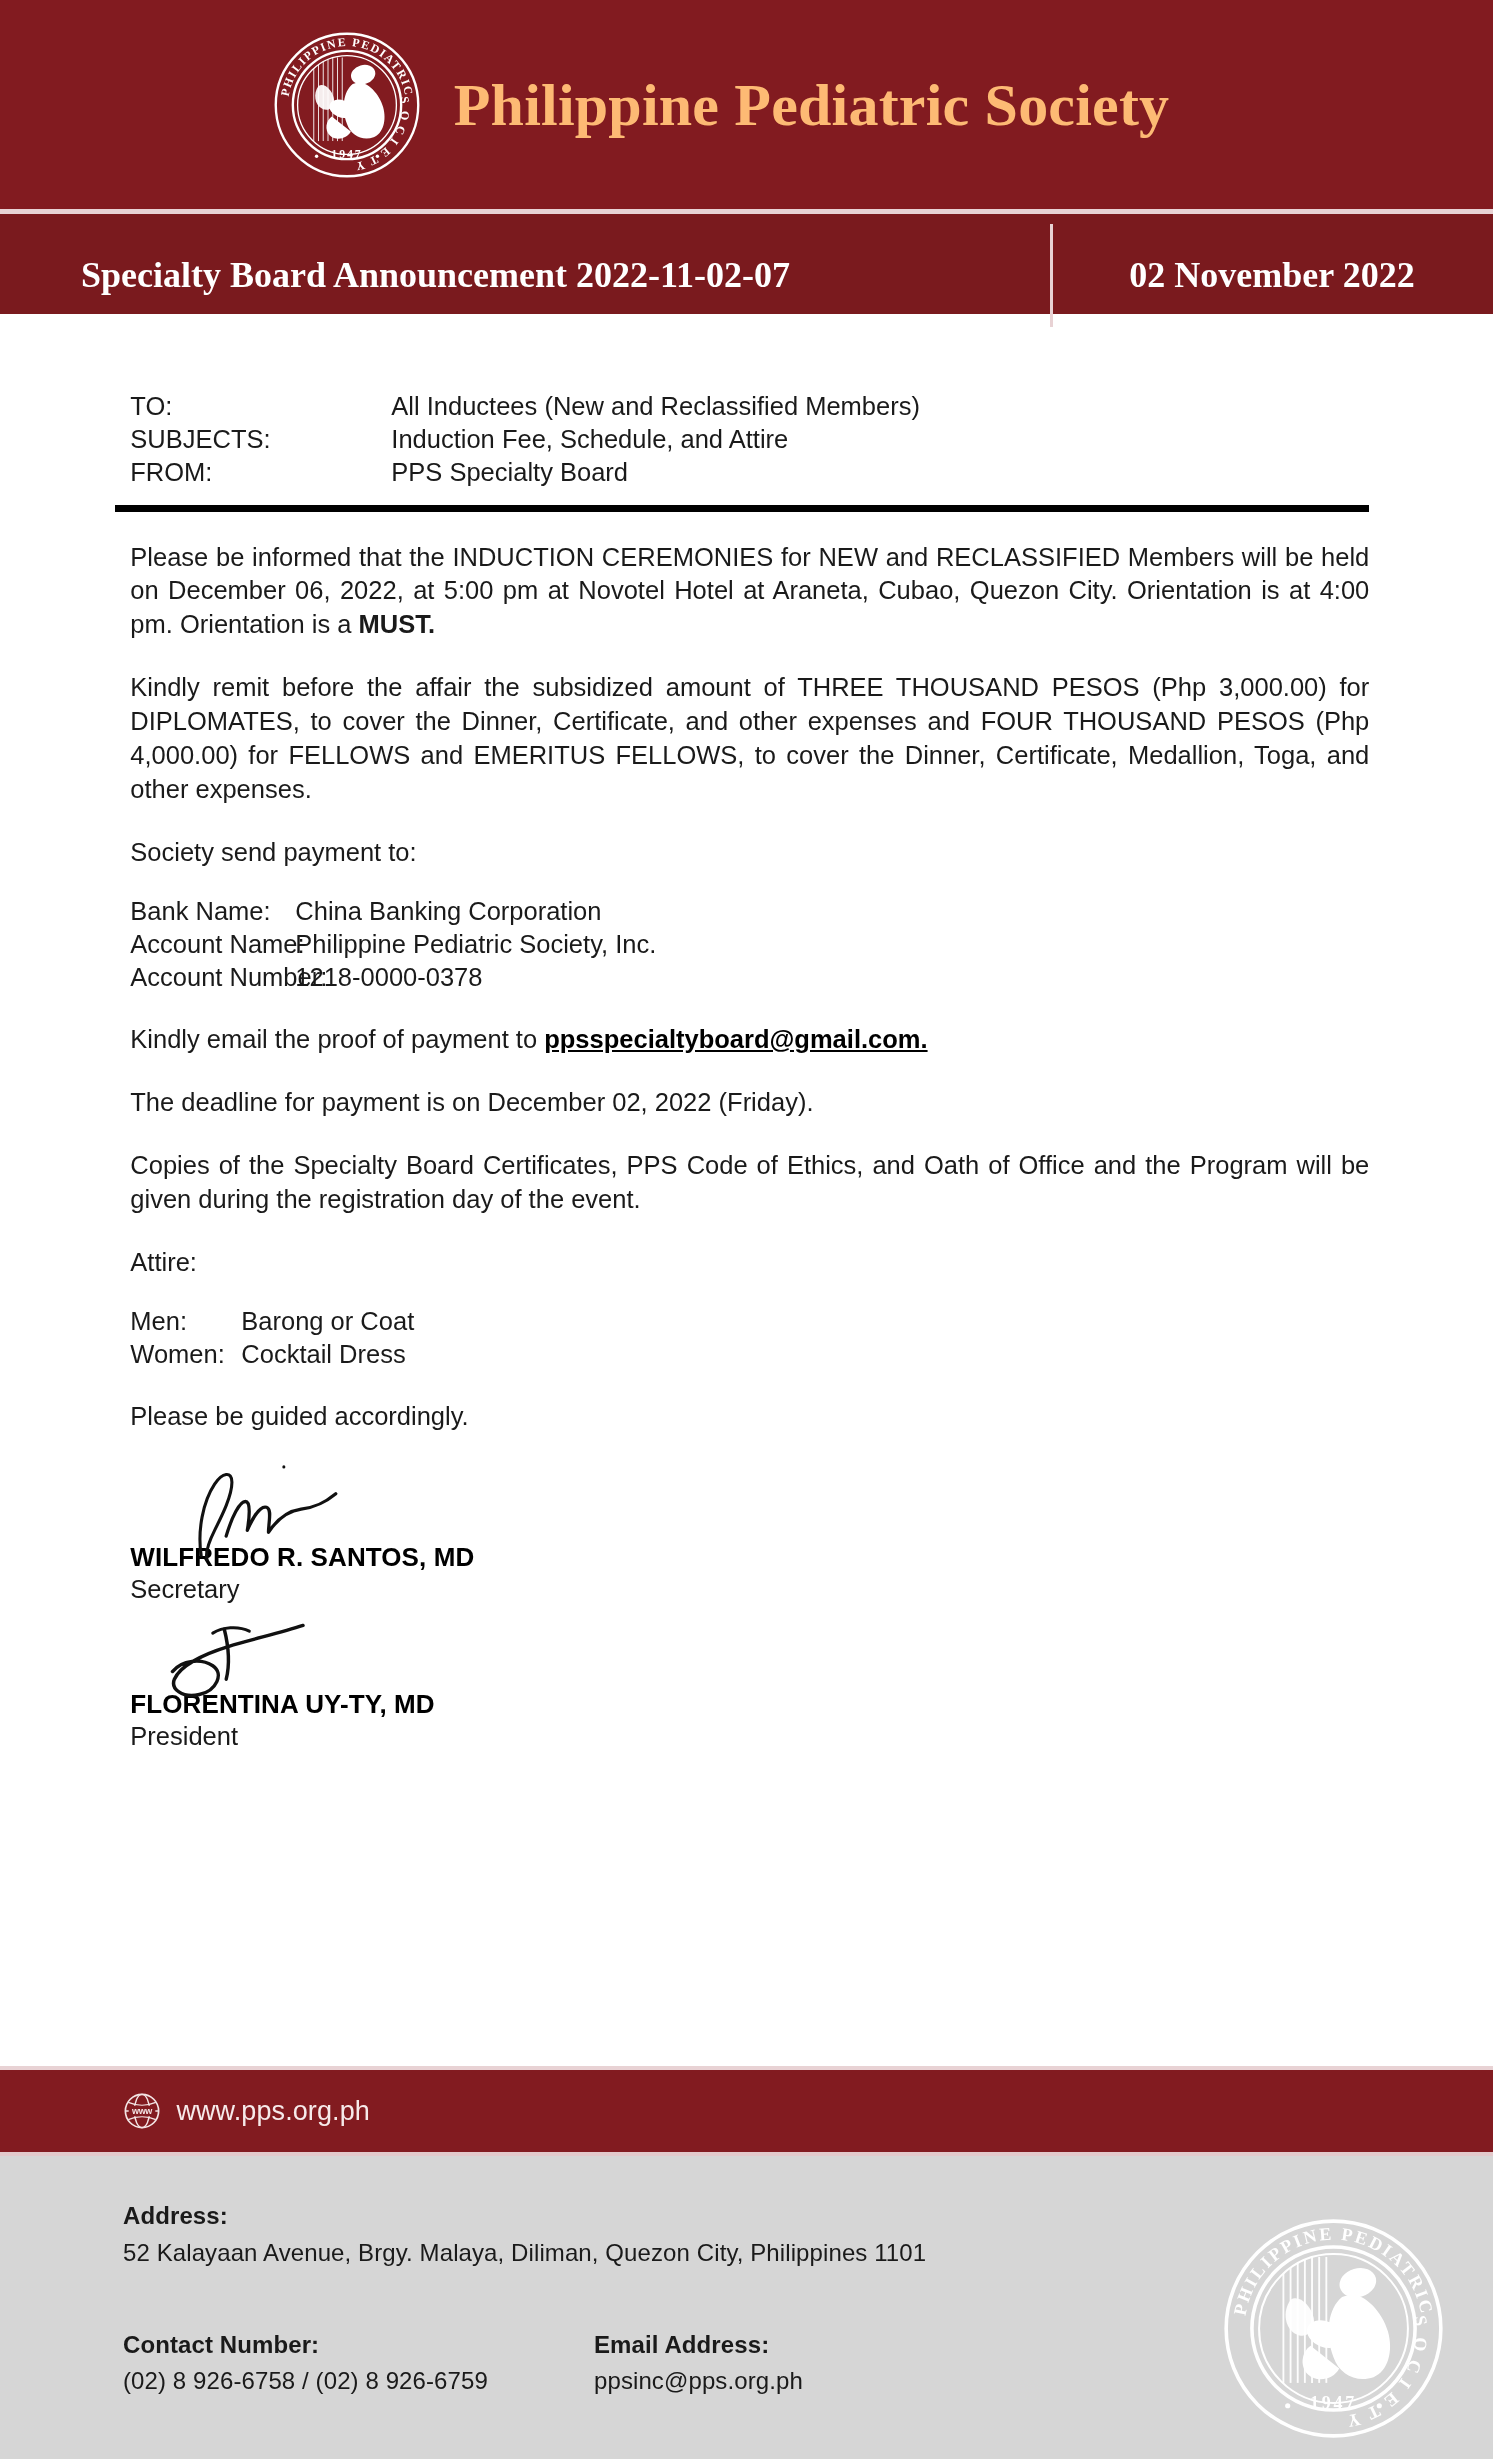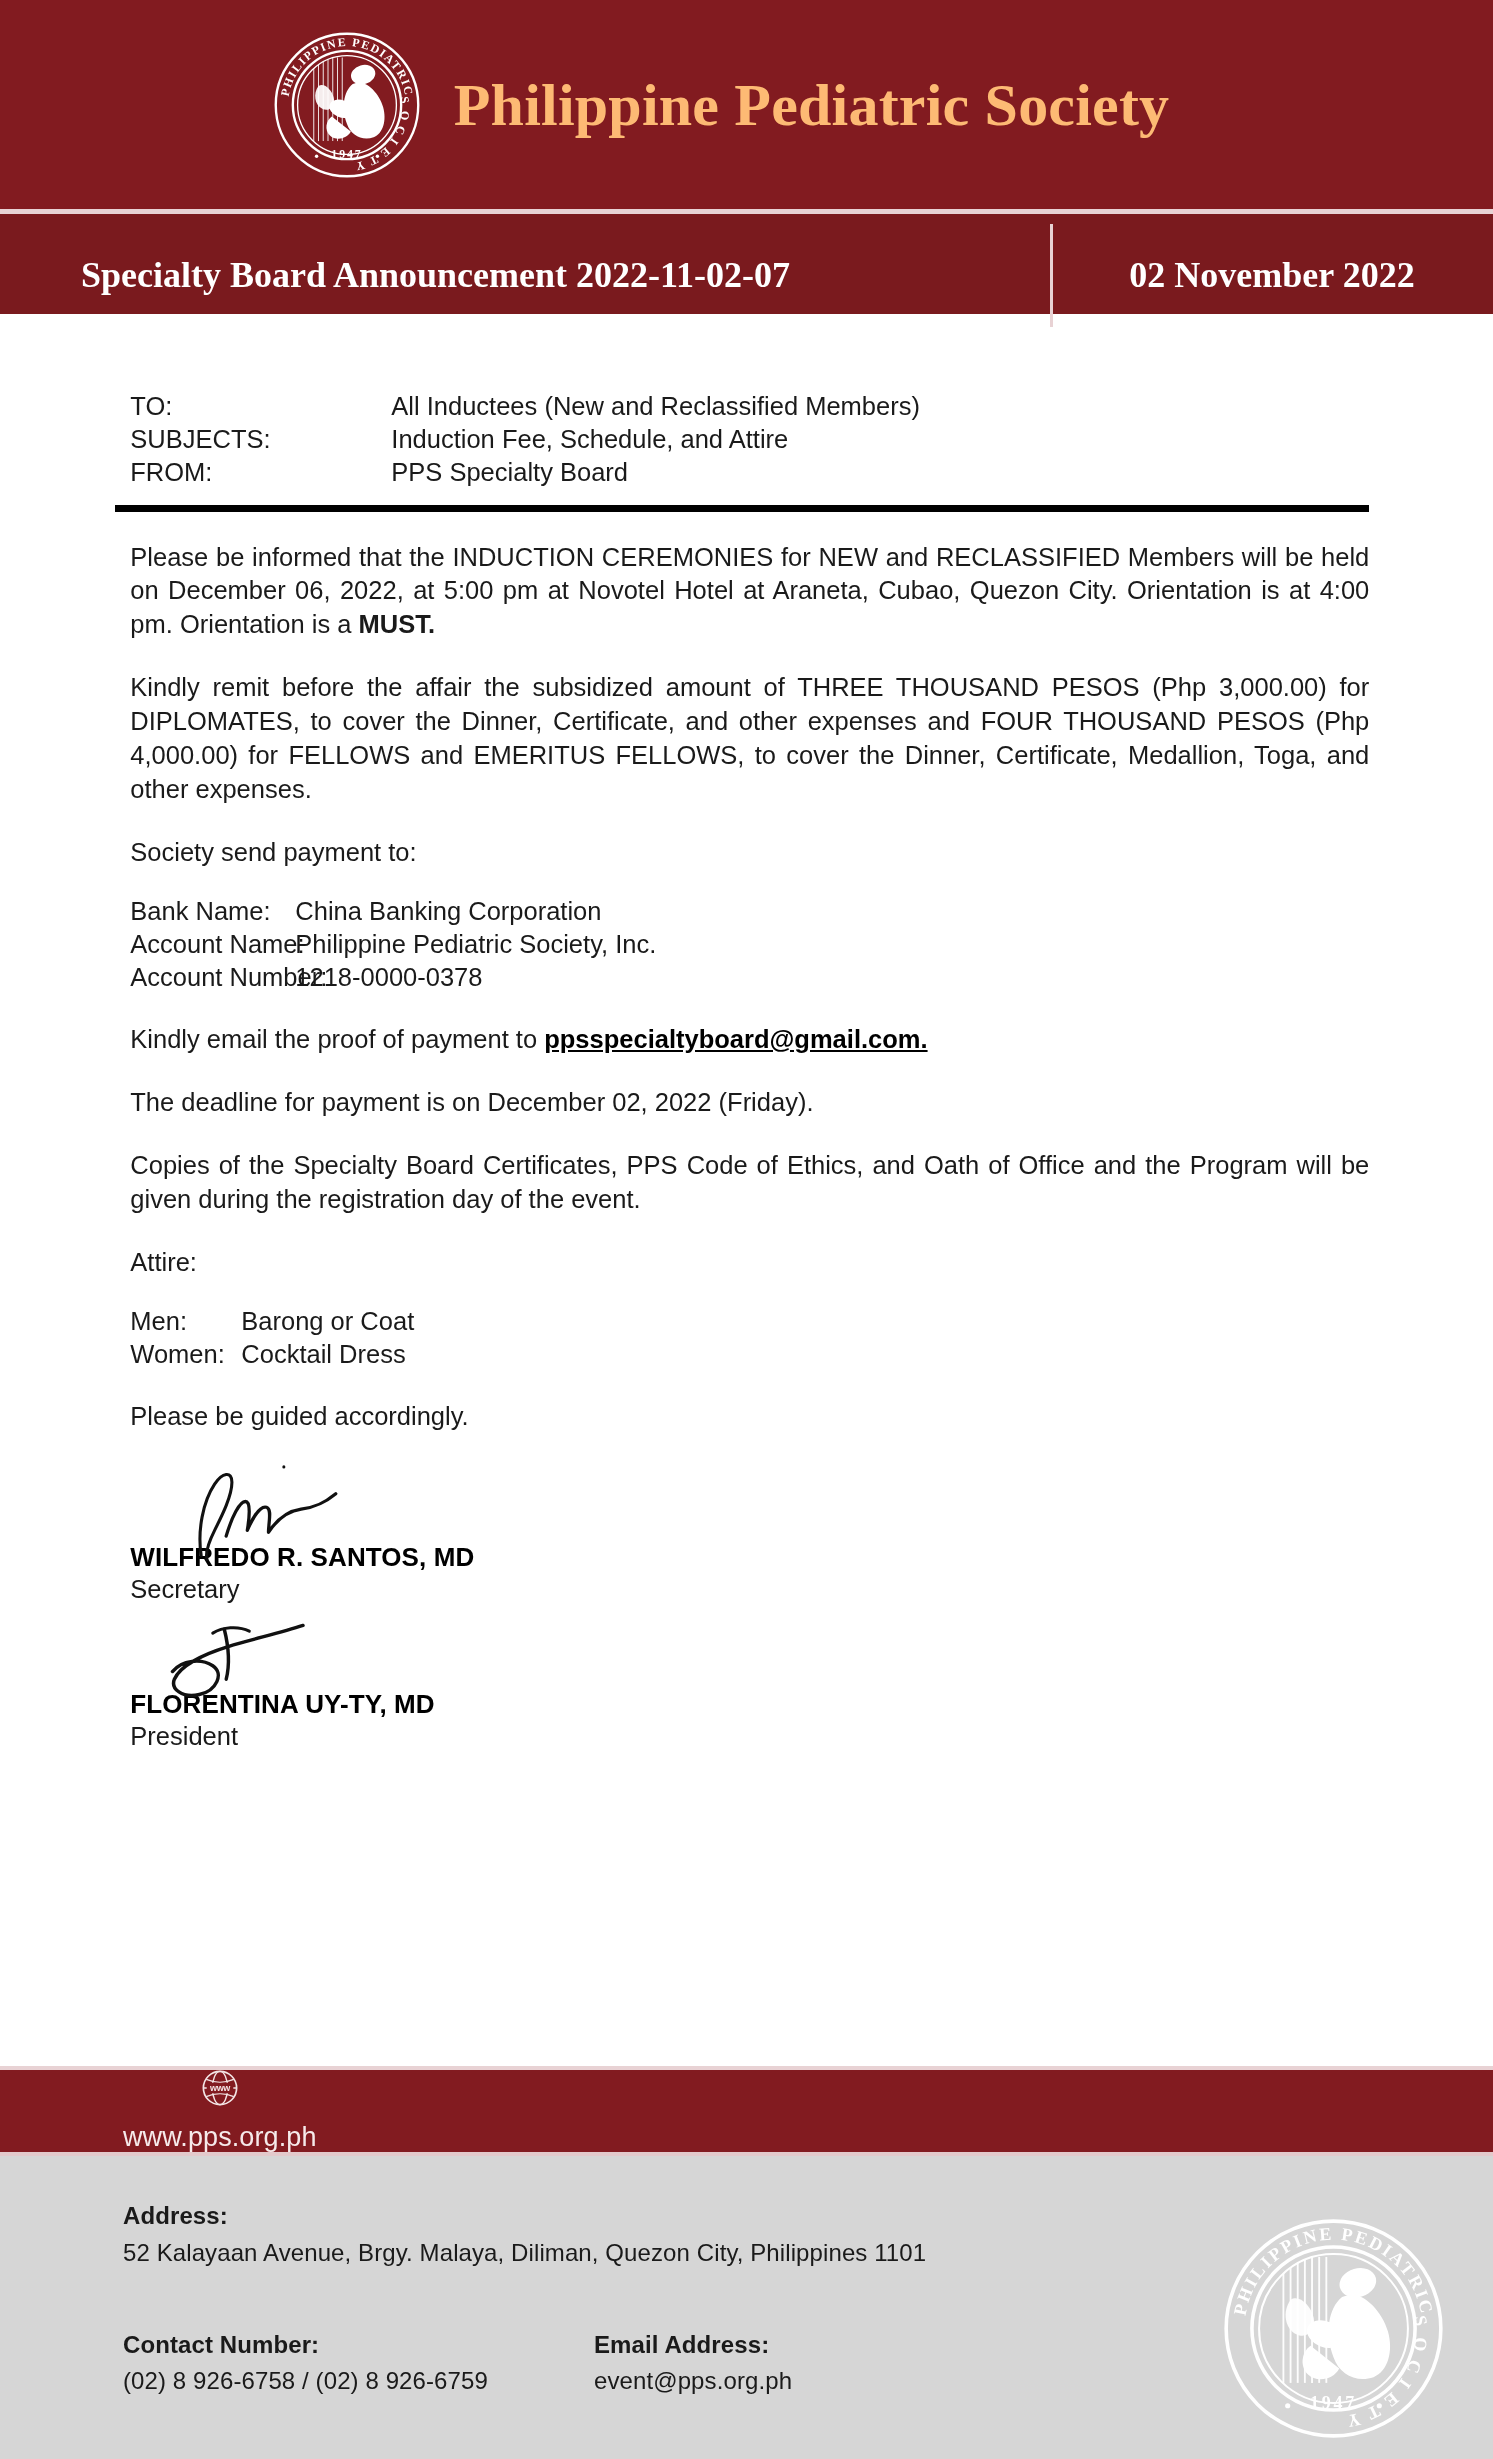--- a/index.html
+++ b/index.html
@@ -243,21 +243,20 @@
     height: 82px;
     background: #821b20;
     display: flex;
     align-items: center;
   }
   .webbar-inner {
     display: flex;
     align-items: center;
     gap: 15.4px;
     margin-left: 123px;
-    flex-direction: column;
   }
   .globe { width: 38px; height: 38px; flex: 0 0 38px; }
   .webbar-text {
     font-size: 27px;
     color: #f6eaea;
     letter-spacing: 0.1px;
     white-space: nowrap;
   }
   .webbar-bottom-rule {
     position: absolute;
@@ -486,21 +485,21 @@
       <div class="f-label">Address:</div>
       <div class="f-value">52 Kalayaan Avenue, Brgy. Malaya, Diliman, Quezon City, Philippines 1101</div>
 
       <div class="footer-cols">
         <div class="footer-col-contact">
           <div class="f-label">Contact Number:</div>
           <div class="f-value">(02) 8 926-6758 / (02) 8 926-6759</div>
         </div>
         <div class="footer-col-email">
           <div class="f-label">Email Address:</div>
-          <div class="f-value">event@pps.org.ph</div>
+          <div class="f-value">ppsinc@pps.org.ph</div>
         </div>
       </div>
     </div>
 
     <div class="footer-watermark">
       <svg viewBox="0 0 160 160" width="229" height="229" aria-hidden="true">
         <defs>
           <path id="arcTopW" d="M 80,80 m -62,0 a 62,62 0 1,1 124,0" fill="none"></path>
           <clipPath id="innerClipW">
               <circle cx="80" cy="80" r="52"></circle>

